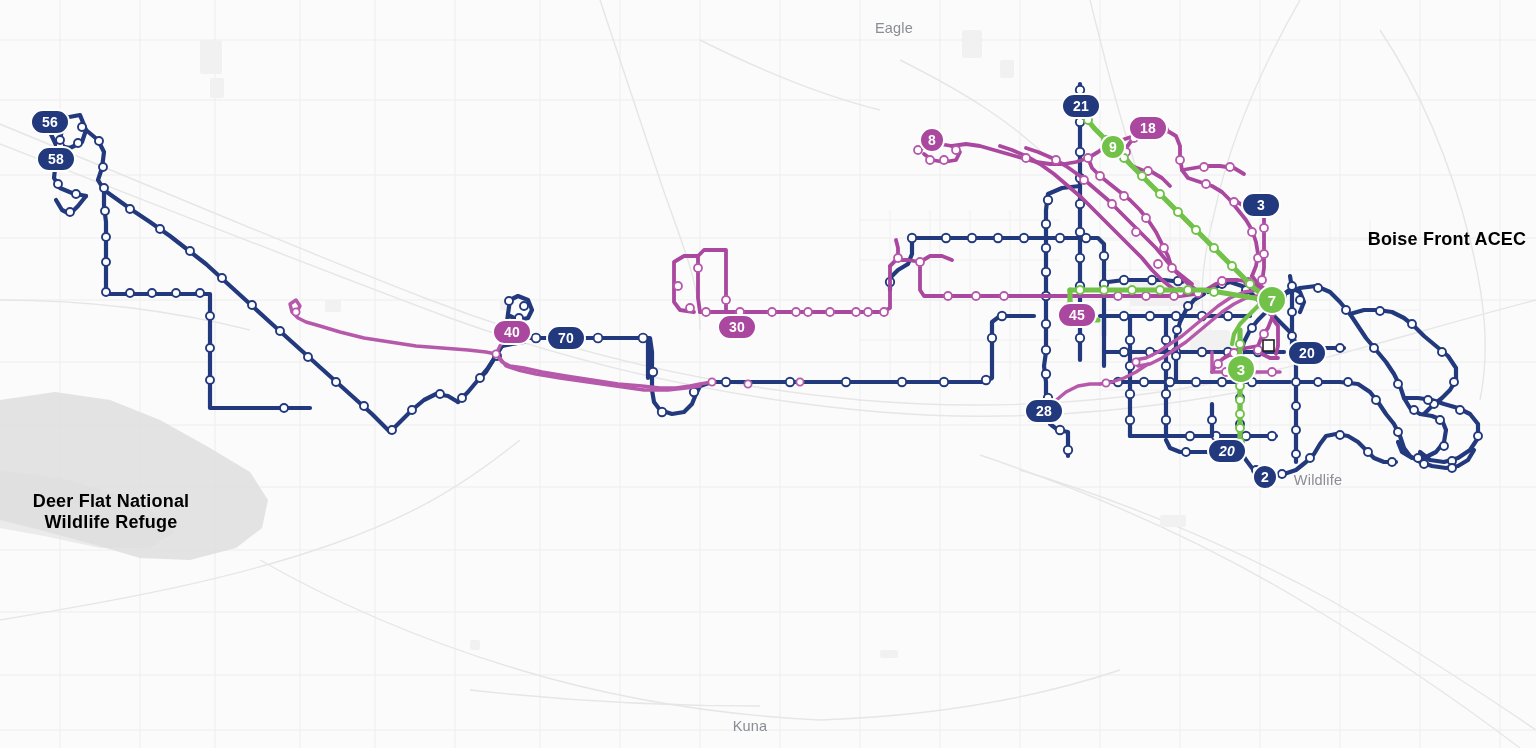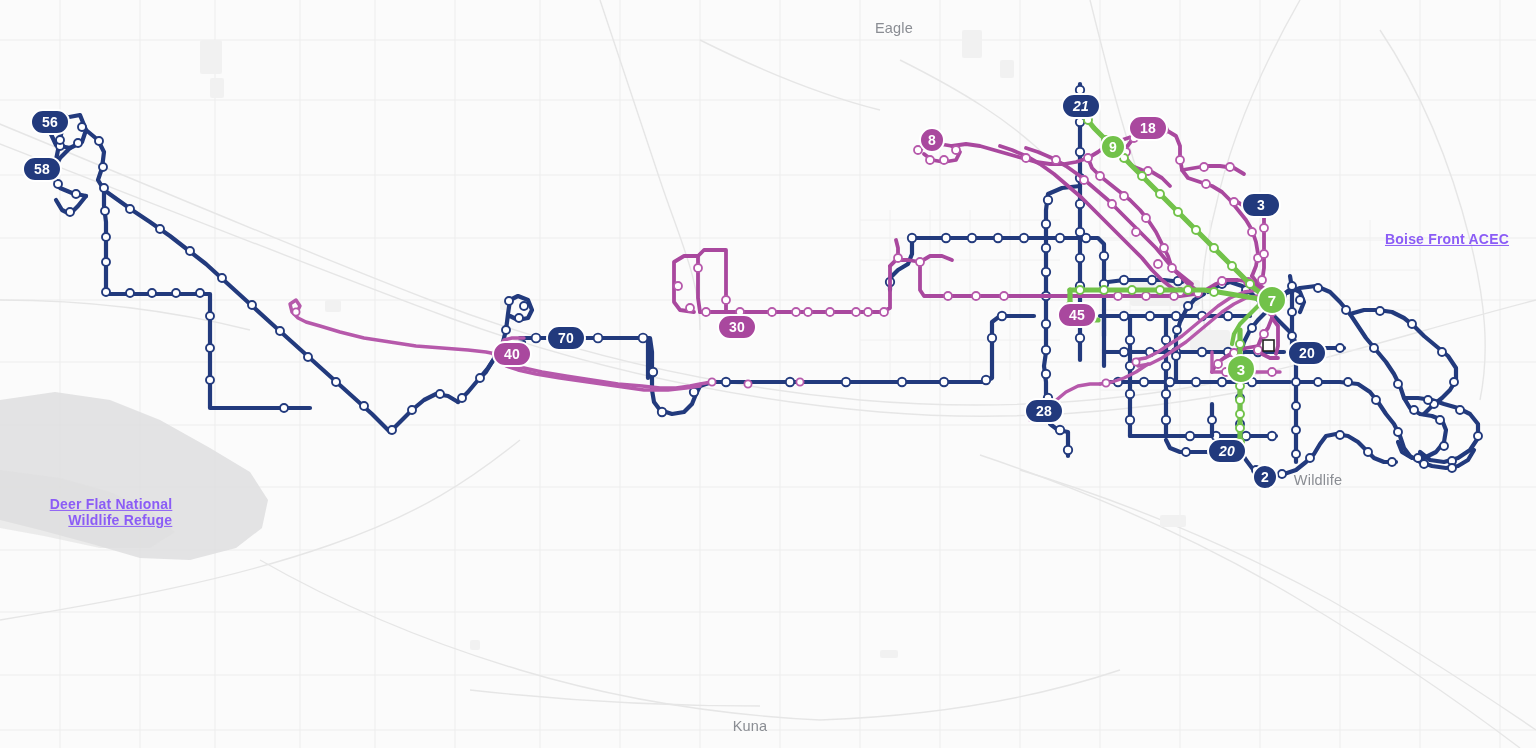--- a/index.html
+++ b/index.html
@@ -1,22 +1,22 @@
 <!DOCTYPE html>
 <html><head>
 <meta charset="utf-8">
 <style>
   html,body{margin:0;padding:0;background:#fff;}
   body{font-family:"Liberation Sans","DejaVu Sans",sans-serif;}
   #map-root{position:relative;width:1536px;height:748px;overflow:hidden;background:#fbfbfb;}
   #basemap,#routes,#labels{position:absolute;left:0;top:0;width:1536px;height:748px;}
   #labels{pointer-events:none;}
-  .place-label{position:absolute;color:#8a8d93;font-size:14.5px;white-space:pre;text-align:right;
+  .place-label{position:absolute;color:#8a8d93;font-size:14.5px;white-space:pre;text-align:center;
                transform:translate(-50%,-50%);letter-spacing:.2px;line-height:1.15;}
-  .place-label.park{color:#8b5cf6;font-size:14px;font-weight:600;text-decoration:underline;}
+  .place-label.park{color:#000000;font-size:18px;font-weight:600;}
   .badge{position:absolute;transform:translate(-50%,-50%);display:flex;align-items:center;justify-content:center;
          color:#fff;font-size:14px;font-weight:700;line-height:1;border:2px solid #fff;
          box-sizing:border-box;letter-spacing:.2px;}
   .badge.pill{height:26px;min-width:40px;padding:0 9px;border-radius:13px;}
   .badge.circ{height:26px;width:26px;border-radius:50%;padding:0;}
   .badge.circ.lg{height:30px;width:30px;font-size:15px;}
   .badge.navy{background:#223a7d;}
   .badge.purple{background:#a9489e;}
   .badge.green{background:#72c24a;}
 </style>
@@ -557,26 +557,26 @@
   <div id="labels">
       <div class="place-label" style="left: 894px; top: 28px;">Eagle</div>
       <div class="place-label park" style="left: 1447px; top: 239px;">Boise Front ACEC</div>
       <div class="place-label park" style="left: 111px; top: 512px;">Deer Flat National
 Wildlife Refuge</div>
       <div class="place-label" style="left: 1318px; top: 480px;">Wildlife</div>
       <div class="place-label" style="left: 750px; top: 726px;">Kuna</div>
     </div>
   <div id="badges" style="position:absolute;left:0;top:0;width:1536px;height:748px;">
       <div class="badge pill navy" style="left: 50px; top: 122px;">56</div>
-      <div class="badge pill navy" style="left: 42px; top: 159px; margin-top: 10px;">58</div>
-      <div class="badge pill purple" style="left: 512px; top: 354px;">40</div>
+      <div class="badge pill navy" style="left: 56px; top: 159px;">58</div>
+      <div class="badge pill purple" style="left: 512px; top: 332px;">40</div>
       <div class="badge pill navy" style="left: 566px; top: 338px;">70</div>
       <div class="badge pill purple" style="left: 737px; top: 327px;">30</div>
       <div class="badge circ purple" style="left: 932px; top: 140px;">8</div>
-      <div class="badge pill navy" style="left: 1081px; top: 106px; font-style: italic;">21</div>
+      <div class="badge pill navy" style="left: 1081px; top: 106px;">21</div>
       <div class="badge pill purple" style="left: 1148px; top: 128px;">18</div>
       <div class="badge circ green" style="left: 1113px; top: 147px;">9</div>
       <div class="badge pill navy" style="left: 1261px; top: 205px;">3</div>
       <div class="badge pill purple" style="left: 1077px; top: 315px;">45</div>
       <div class="badge circ lg green" style="left: 1272px; top: 300px;">7</div>
       <div class="badge pill navy" style="left: 1307px; top: 353px;">20</div>
       <div class="badge circ lg green" style="left: 1241px; top: 369px;">3</div>
       <div class="badge pill navy" style="left: 1044px; top: 411px;">28</div>
       <div class="badge pill navy" style="left: 1227px; top: 451px; font-style: italic;">20</div>
       <div class="badge circ navy" style="left: 1265px; top: 477px;">2</div>

